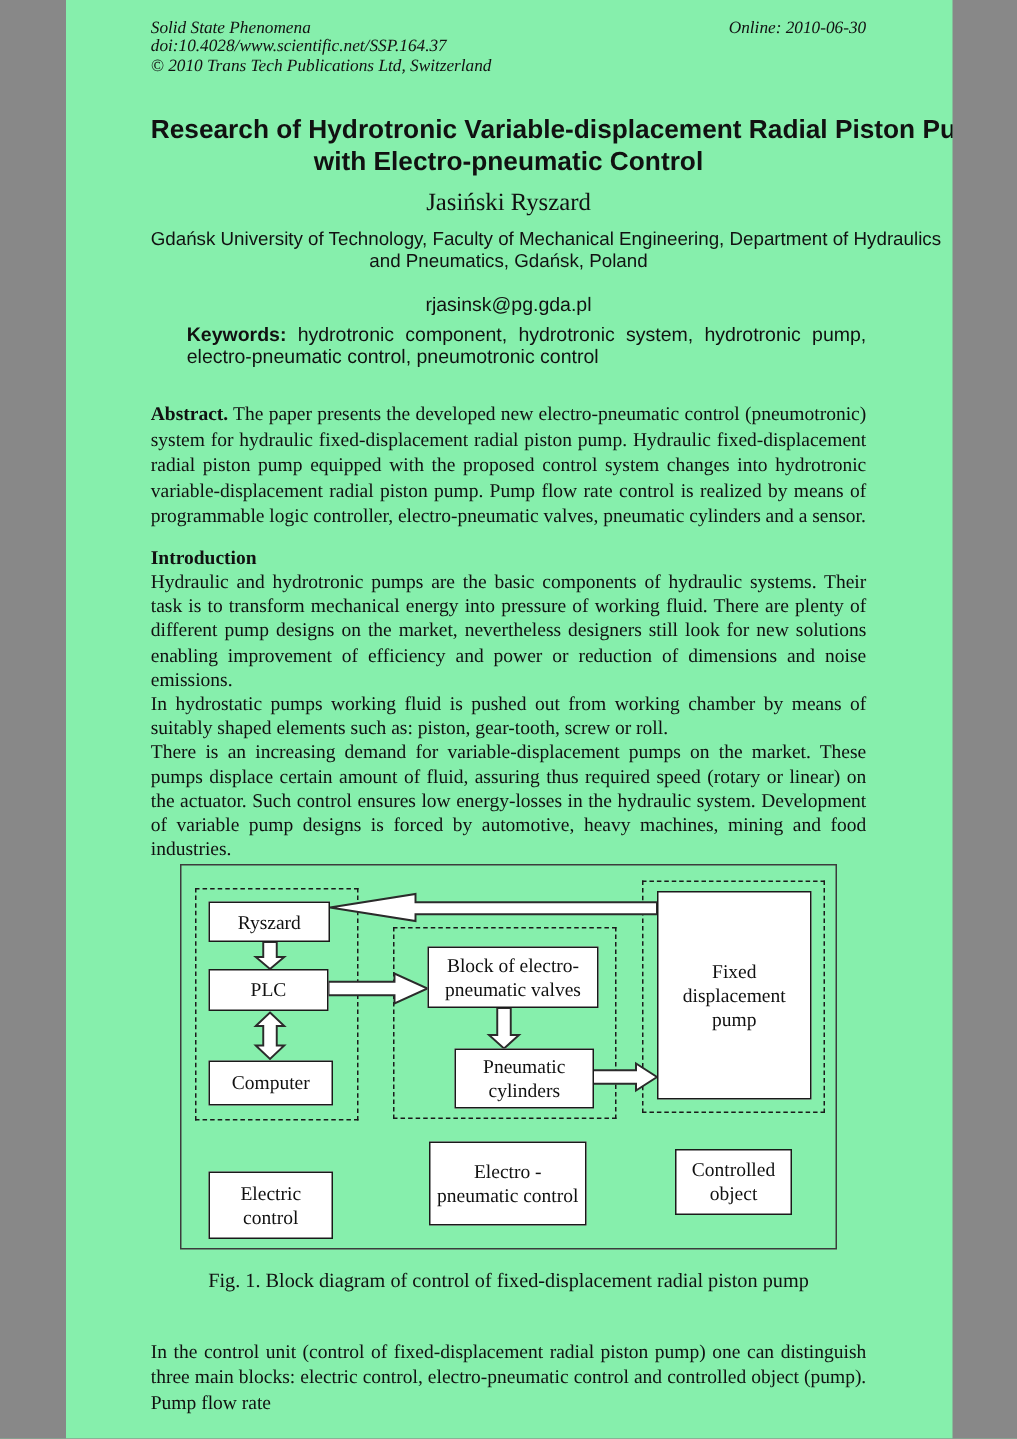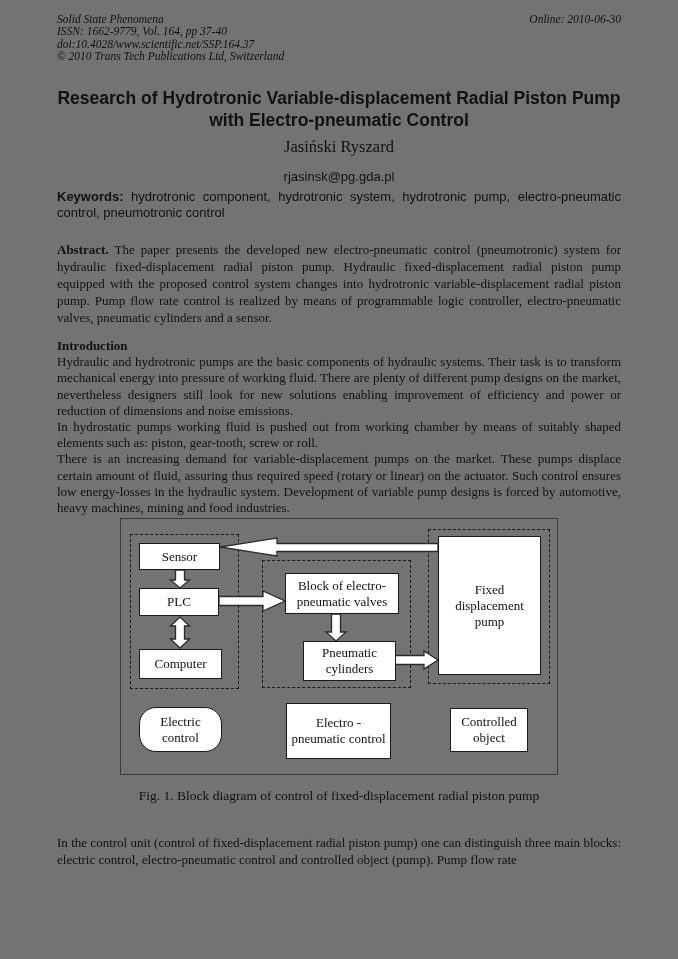--- a/index.html
+++ b/index.html
@@ -1,21 +1,21 @@
 <!DOCTYPE html>
 <html><head>
 <meta charset="utf-8">
 <style>
   * { margin:0; padding:0; box-sizing:border-box; }
   html,body { background:#888; }
   .page {
     position:relative;
-    width:678px; height:959px;
+    width:591px; height:959px;
     margin:0 auto;
-    background:#737373;
+    background:#86efac;
     color:#111111;
     font-family:"Liberation Serif", serif;
     overflow:hidden;
   }
   .content { padding:13px 57px 0 57px; }
 
   
   .hdr { display:flex; justify-content:space-between; align-items:flex-start;
          font-style:italic; font-size:11.5px; line-height:12.3px; }
   .hdr .left div { white-space:nowrap; }
@@ -28,21 +28,21 @@
   .title div { white-space:nowrap; }
   .author { margin-top:6px; text-align:center;
             font-family:Liberation Serif, serif; font-size:16.5px; line-height:19px; }
   .affil { margin-top:8px; text-align:center;
            font-family:"Liberation Sans", sans-serif; font-size:12.5px; line-height:15px; }
   .affil div { white-space:nowrap; }
   .email { margin-top:13px; text-align:center;
            font-family:"Liberation Sans", sans-serif; font-size:13px; line-height:15px; }
 
   .kw { margin-top:5px; font-family:"Liberation Sans", sans-serif;
-        font-size:13px; line-height:15.5px; text-align:justify; }
+        font-size:13px; line-height:15.5px; text-align:justify;margin-left:24px; }
   .kw b { font-weight:bold; }
 
   .abstract { margin-top:21px; font-size:13px; line-height:17px; text-align:justify; }
   .abstract b { font-weight:bold; }
 
   h2.sechead { margin-top:11px; font-size:13px; line-height:17px;
                font-weight:bold; margin-bottom:0; }
   p.body { font-size:13px; line-height:16.2px; text-align:justify; }
   p.closing { margin-top:30px; font-size:13px; line-height:17px; text-align:justify; }
 
@@ -58,34 +58,37 @@
 </style>
 </head>
 <body>
 
 <div class="page">
   <div class="content">
 
     <div class="hdr">
       <div class="left">
         <div>Solid State Phenomena</div>
-        <div>ISSN: 1662-9779, Vol. 164, pp 37-40</div>
         <div>doi:10.4028/www.scientific.net/SSP.164.37</div>
         <div>© 2010 Trans Tech Publications Ltd, Switzerland</div>
       </div>
       <div class="right">Online: 2010-06-30</div>
     </div>
 
     <div class="title">
       <div>Research of Hydrotronic Variable-displacement Radial Piston Pump</div>
       <div>with Electro-pneumatic Control</div>
     </div>
 
     <div class="author">Jasiński Ryszard</div>
 
+    <div class="affil">
+      <div>Gdańsk University of Technology, Faculty of Mechanical Engineering, Department of Hydraulics</div>
+      <div>and Pneumatics, Gdańsk, Poland</div>
+    </div>
 
     <div class="email">rjasinsk@pg.gda.pl</div>
 
     <p class="kw"><b>Keywords:</b> <span>hydrotronic component, hydrotronic system, hydrotronic pump, electro-pneumatic control, pneumotronic control</span></p>
 
     <p class="abstract"><b>Abstract.</b> <span>The paper presents the developed new electro-pneumatic control (pneumotronic) system for hydraulic fixed-displacement radial piston pump. Hydraulic fixed-displacement radial piston pump equipped with the proposed control system changes into hydrotronic variable-displacement radial piston pump. Pump flow rate control is realized by means of programmable logic controller, electro-pneumatic valves, pneumatic cylinders and a sensor.</span></p>
 
     <h2 class="sechead">Introduction</h2>
     <p class="body">Hydraulic and hydrotronic pumps are the basic components of hydraulic systems. Their task is to transform mechanical energy into pressure of working fluid. There are plenty of different pump designs on the market, nevertheless designers still look for new solutions enabling improvement of efficiency and power or reduction of dimensions and noise emissions.</p>
     <p class="body">In hydrostatic pumps working fluid is pushed out from working chamber by means of suitably shaped elements such as: piston, gear-tooth, screw or roll.</p>
@@ -102,27 +105,27 @@
       <g fill="#ffffff" stroke="#2b2b2b" stroke-width="1.3" stroke-linejoin="miter">
         <polygon points="317,24.5 156,24.5 156,19 99,28 156,37 156,32.5 317,32.5"></polygon>
         <polygon points="54.5,51 63.5,51 63.5,61 68.5,61 59,69 49.5,61 54.5,61"></polygon>
         <polygon points="59,98 68.5,107 63.5,107 63.5,120 68.5,120 59,129 49.5,120 54.5,120 54.5,107 49.5,107"></polygon>
         <polygon points="98,77.5 142,77.5 142,72 164,82 142,92 142,86.5 98,86.5"></polygon>
         <polygon points="210.5,95 219.5,95 219.5,113 225,113 215,122 205,113 210.5,113"></polygon>
         <polygon points="262,136.5 303,136.5 303,132 317,141 303,150 303,145.5 262,145.5"></polygon>
       </g>
     </svg>
 
-    <div class="dbox" style="left:18px; top:24px; width:81px; height:27px;">Sensor</div>
+    <div class="dbox" style="left:18px; top:24px; width:81px; height:27px;">Ryszard</div>
     <div class="dbox" style="left:18px; top:69px; width:80px; height:28px;">PLC</div>
     <div class="dbox" style="left:18px; top:130px; width:83px; height:30px;">Computer</div>
     <div class="dbox" style="left:164px; top:54px; width:114px; height:41px;">Block of electro-pneumatic valves</div>
     <div class="dbox" style="left:182px; top:122px; width:93px; height:40px;">Pneumatic cylinders</div>
     <div class="dbox" style="left:317px; top:17px; width:103px; height:139px;">Fixed displacement pump</div>
-    <div class="dbox" style="left:18px; top:188px; width:83px; height:45px;border-radius:17px;">Electric control</div>
+    <div class="dbox" style="left:18px; top:204px; width:83px; height:45px;">Electric control</div>
     <div class="dbox" style="left:165px; top:184px; width:105px; height:56px;">Electro - pneumatic control</div>
     <div class="dbox" style="left:329px; top:189px; width:78px; height:44px;">Controlled object</div>
   </div>
 
   <div class="caption">Fig. 1. Block diagram of control of fixed-displacement radial piston pump</div>
 
   <div class="content" style="padding-top:0;">
     <p class="closing">In the control unit (control of fixed-displacement radial piston pump) one can distinguish three main blocks: electric control, electro-pneumatic control and controlled object (pump). Pump flow rate</p>
   </div>
 </div>

